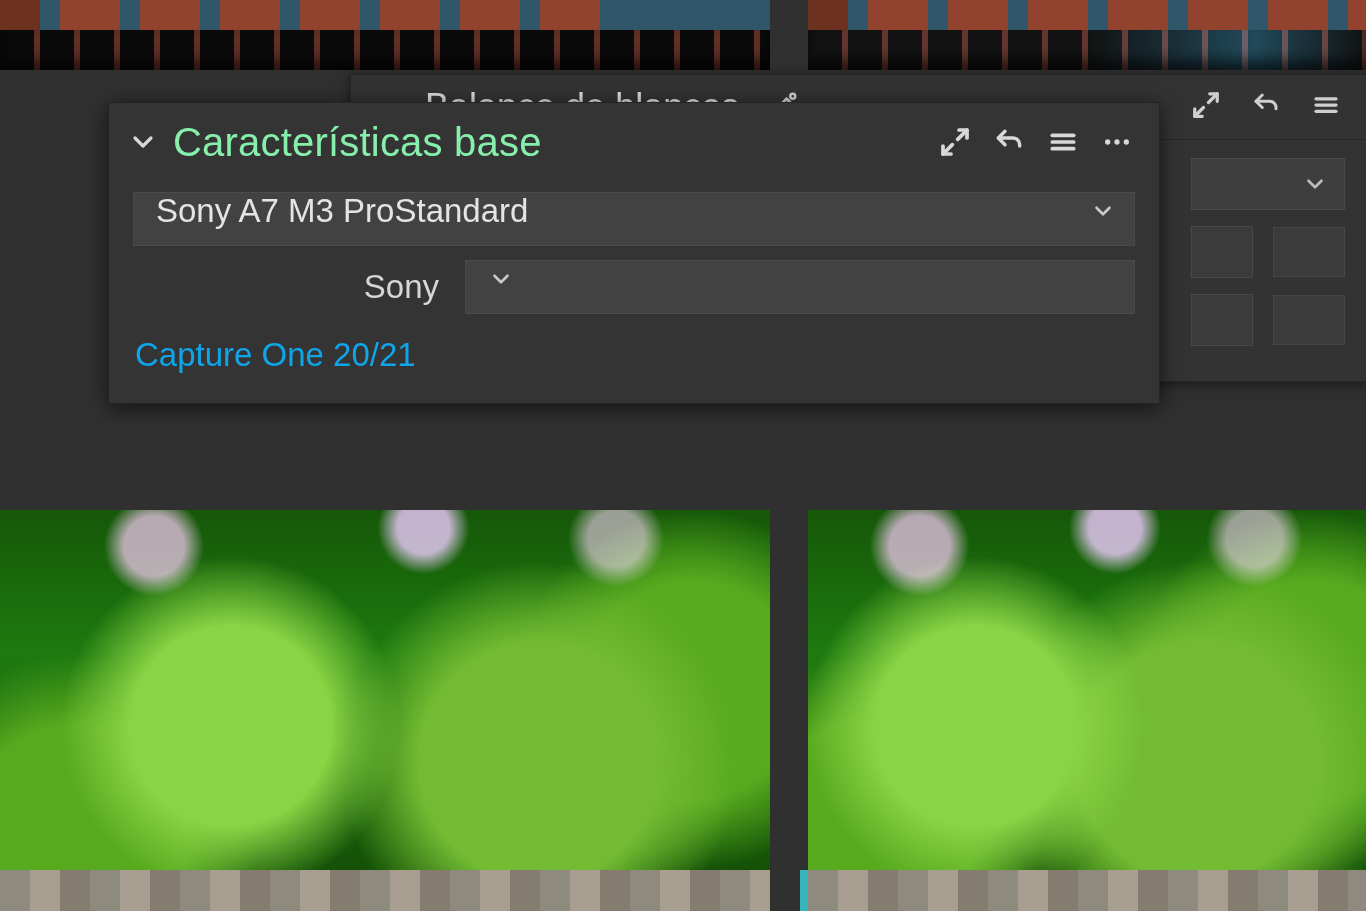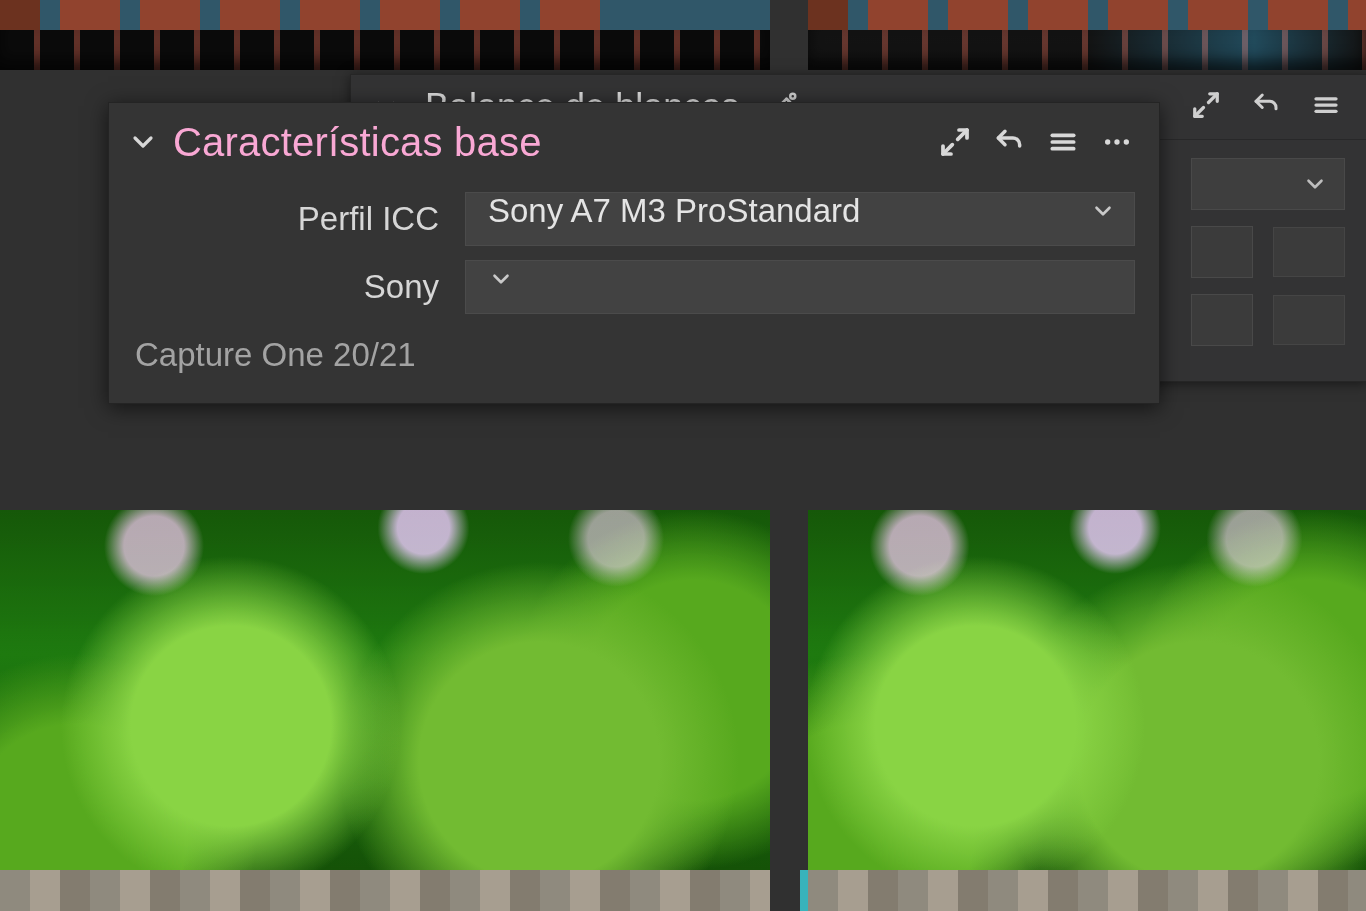--- a/index.html
+++ b/index.html
@@ -132,21 +132,21 @@
     box-sizing: border-box;
   }
   .panel .hdr {
     display: flex; align-items: center;
     height: 78px; padding: 0 18px 0 10px; gap: 6px;
   }
   .panel .hdr .chev-wrap {
     width: 48px; height: 48px; display:flex; align-items:center; justify-content:center;
   }
   .panel .hdr .title {
-    font-size: 40px; font-weight: 400; color: #f9a8d4; letter-spacing: .2px;
+    font-size: 40px; font-weight: 400; color: #86efac; letter-spacing: .2px;
   }
   .panel .hdr .spacer { flex: 1; }
   .panel .hdr .ico-btn {
     width: 48px; height: 48px; display:flex; align-items:center; justify-content:center;
     color:#d0d0d0;
   }
   .panel .hdr .ico-btn svg { display:block; }
 
   .panel .body { padding: 4px 24px 0 24px; }
 
@@ -156,21 +156,21 @@
   .panel .row .lbl {
     width: 306px; text-align: right; font-size: 33px; color:#d6d6d6;
   }
   .panel .row .dd {
     flex:1; height: 54px; background:#424242; border:1px solid #4b4b4b;
     display:flex; align-items:center; justify-content:space-between;
     padding: 0 18px 16px 22px; box-sizing:border-box;
     font-size: 33px; color:#e4e4e4;
   }
   .panel .row .value-static {
-    flex:1; font-size: 33px; color:#a3a3a3; padding-left: 2px;
+    flex:1; font-size: 33px; color:#0ea5e9; padding-left: 2px;
   }
 
   .chevron-svg { display:block; }
 
   
   .gap {
     position:absolute; top:0; bottom:0; left:770px; width:38px; background:#303030;
   }
 </style>
 </head>
@@ -284,21 +284,20 @@
           <circle cx="5" cy="12" r="2"></circle>
           <circle cx="12" cy="12" r="2"></circle>
           <circle cx="19" cy="12" r="2"></circle>
         </svg>
     </span>
   </div>
 
   <div class="body">
 
     <div class="row">
-      <div class="lbl">Perfil ICC</div>
       <div class="dd">
         <span>Sony A7 M3 ProStandard</span>
         <svg class="chevron-svg" width="26" height="26" viewBox="0 0 24 24" fill="none" stroke="#c9c9c9" stroke-width="2.4" stroke-linecap="round" stroke-linejoin="round">
             <polyline points="6 9 12 15 18 9"></polyline>
           </svg>
       </div>
     </div>
 
     <div class="row">
       <div class="lbl">Sony</div>

